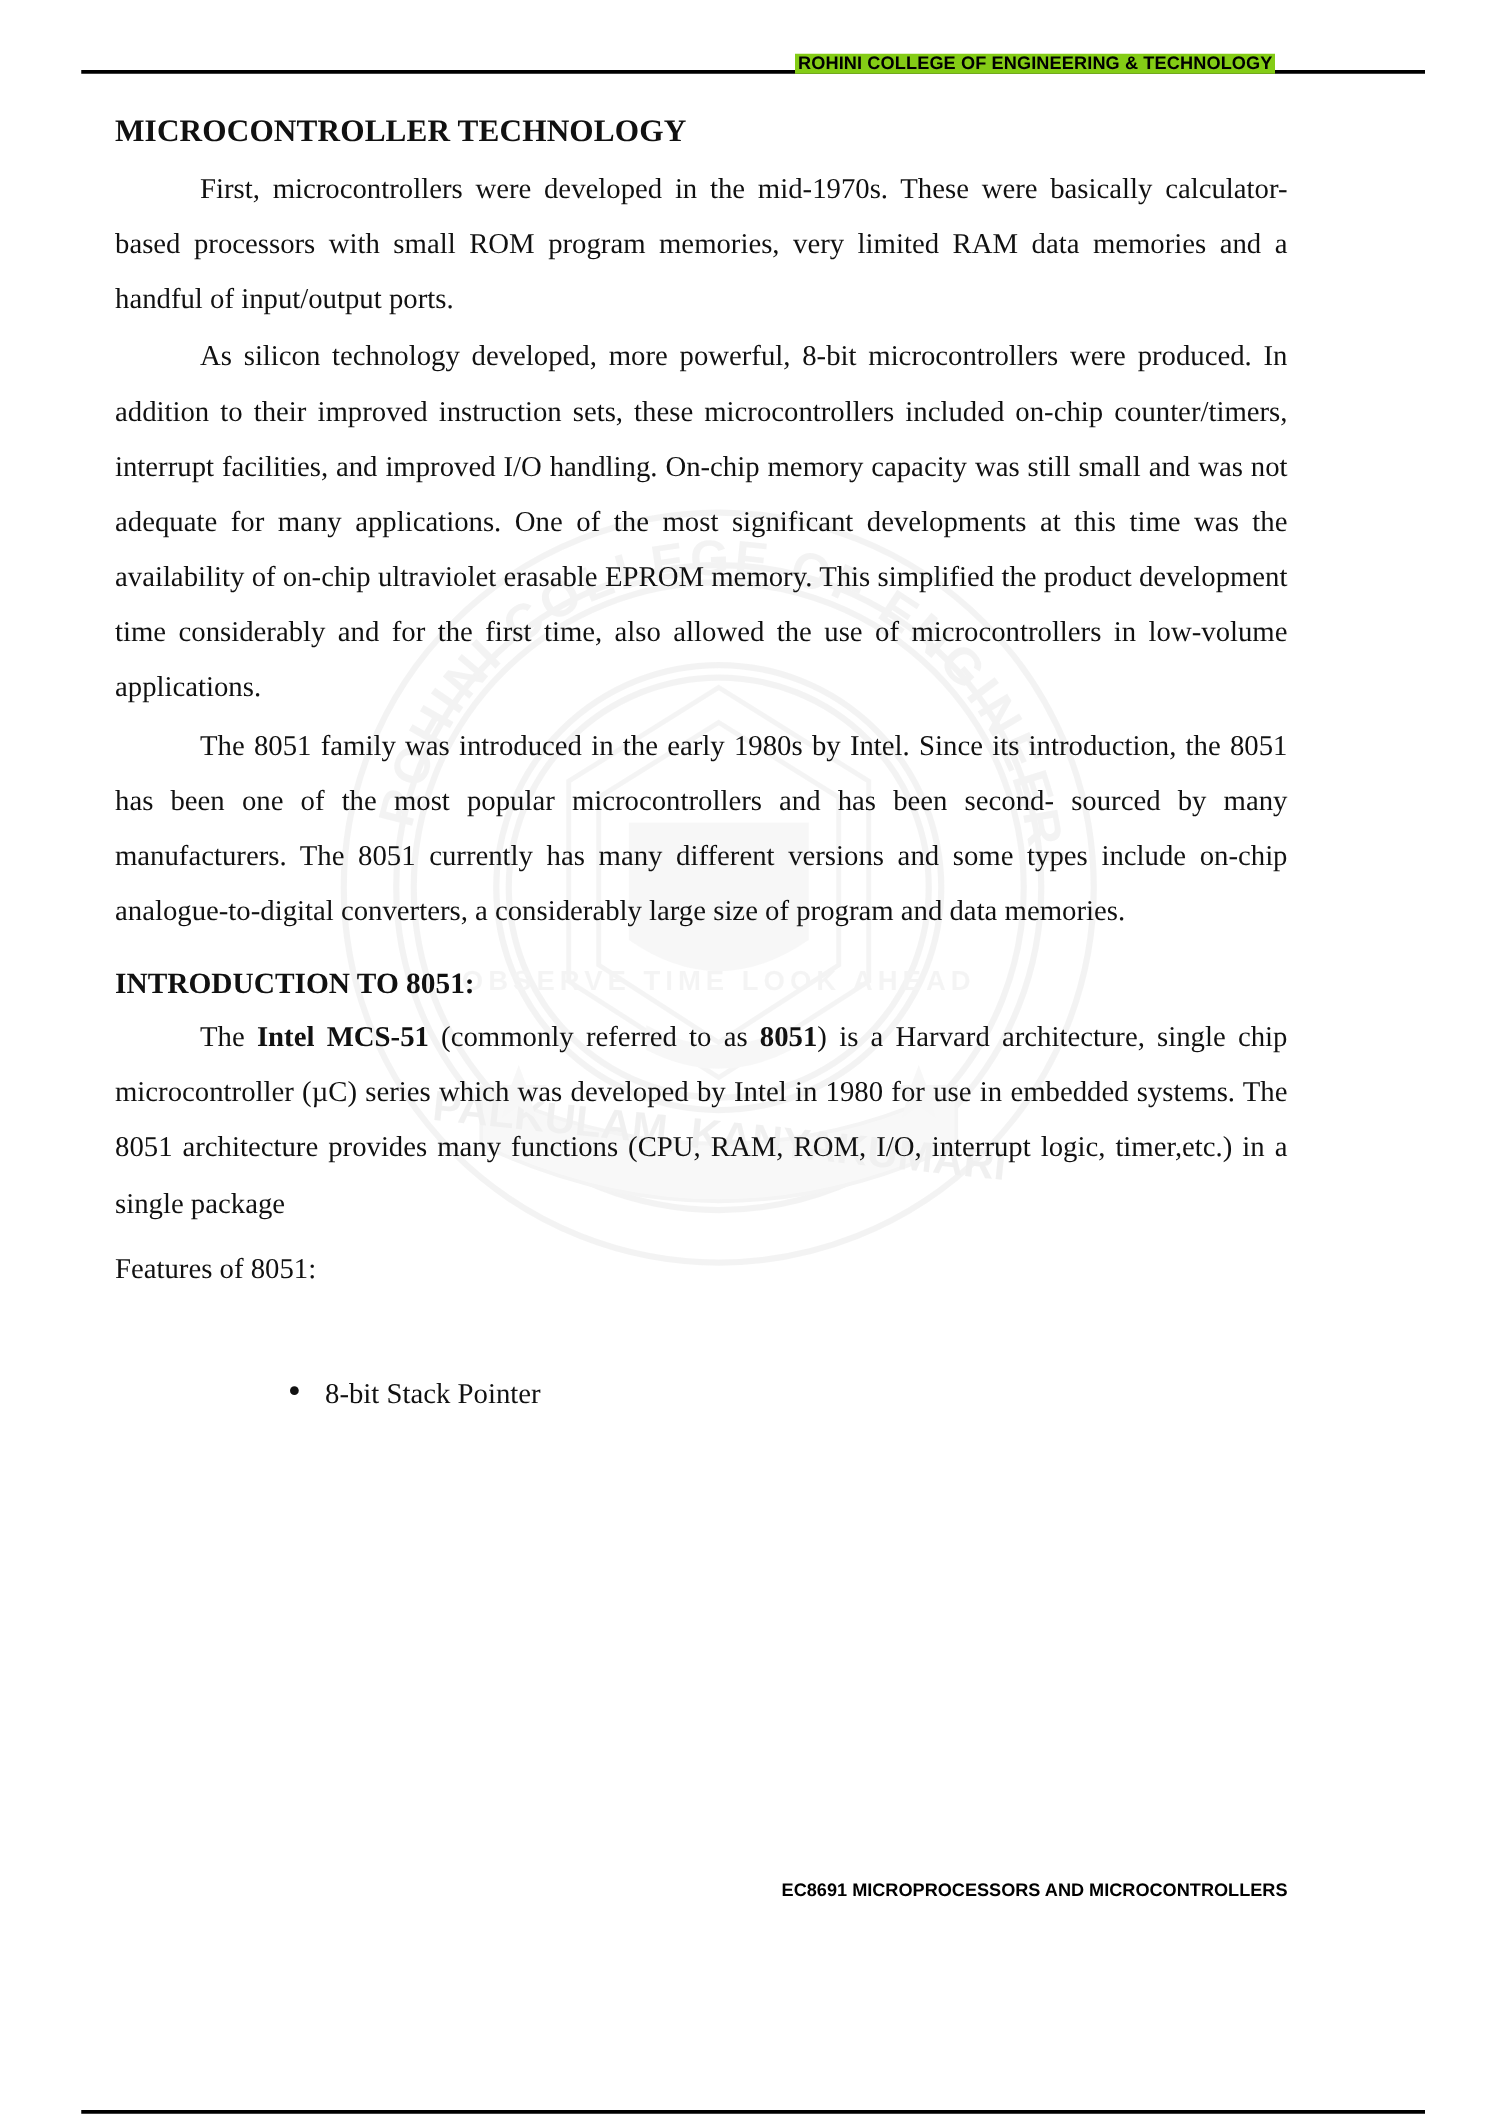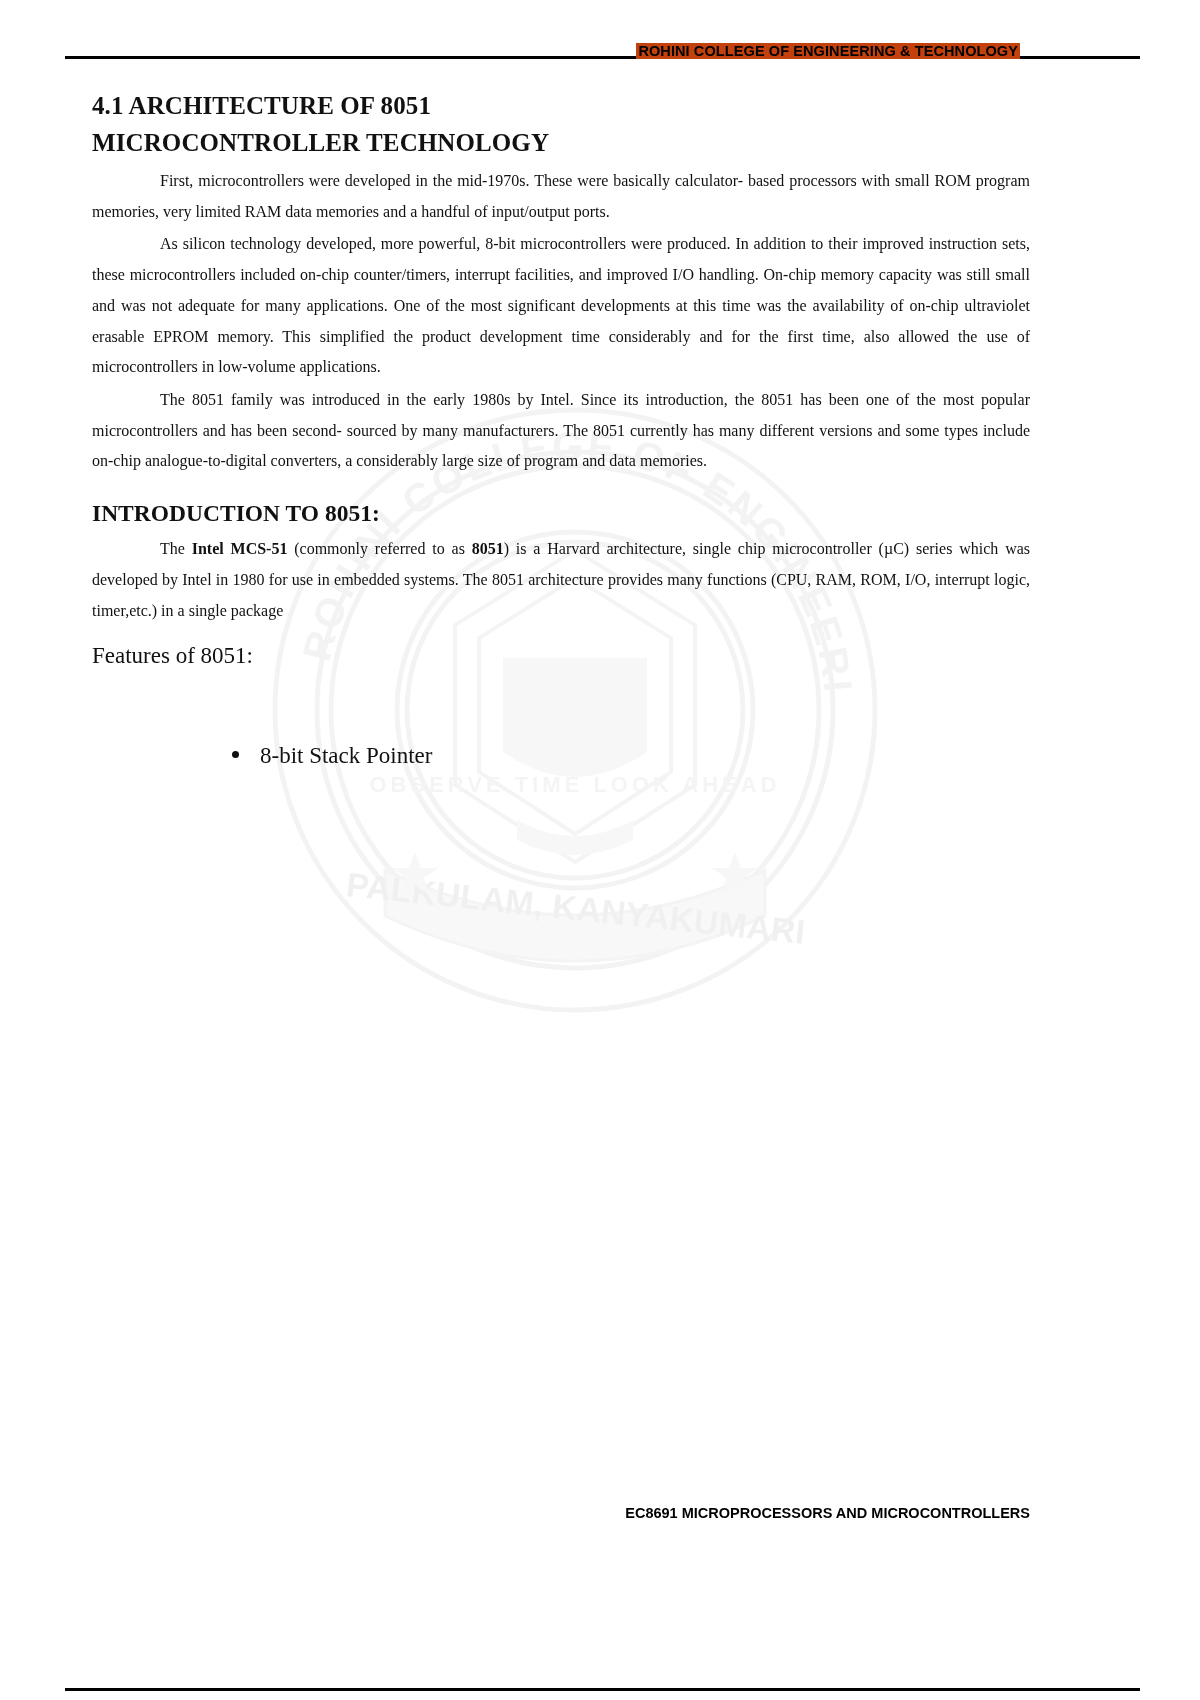--- a/index.html
+++ b/index.html
@@ -56,21 +56,21 @@
   .header-title {
     position: absolute;
     right: 180px;
     top: 43px;
     font-family: "Liberation Sans", "DejaVu Sans", sans-serif;
     font-weight: bold;
     font-size: 14.5px;
     letter-spacing: 0.1px;
     color: #000000;
     white-space: nowrap;
-    background: #c2410c;
+    background: #84cc16;
     padding: 0 2px;
     transform: translateX(0);
   }
 
   
   .footer-title {
     position: absolute;
     right: 170px;
     top: 1505px;
     font-family: "Liberation Sans", "DejaVu Sans", sans-serif;
@@ -114,21 +114,21 @@
     letter-spacing: 0.1px;
   }
   h2.sub-heading {
     font-size: 23.5px;
     font-weight: bold;
     margin: 20px 0 4px 0;
     line-height: 1.4;
   }
 
   p.body-par {
-    font-size: 16px;
+    font-size: 23px;
     line-height: 1.92;
     text-align: justify;
     text-justify: inter-word;
     margin: 0 0 2px 0;
     text-indent: 68px;
   }
 
   p.plain-line {
     font-size: 23px;
     line-height: 1.92;
@@ -207,21 +207,20 @@
     </svg>
   </div>
 
   <div class="header">
     <div class="header-rule"></div>
     <div class="header-title">ROHINI COLLEGE OF ENGINEERING &amp; TECHNOLOGY</div>
   </div>
 
   <div class="content">
 
-    <h1 class="doc-heading">4.1 ARCHITECTURE OF 8051</h1>
 
     <h2 class="doc-heading">MICROCONTROLLER TECHNOLOGY</h2>
 
     <p class="body-par">First, microcontrollers were developed in the mid-1970s. These were basically calculator- based processors with small ROM program memories, very limited RAM data memories and  a handful of input/output  ports.</p>
 
     <p class="body-par">As silicon technology developed, more powerful, 8-bit microcontrollers were produced. In addition to their improved instruction sets, these microcontrollers included on-chip counter/timers, interrupt facilities, and improved    I/O handling. On-chip memory capacity was still small and was not adequate for many applications. One of the most significant developments at this time was the availability of on-chip ultraviolet erasable EPROM memory. This simplified the product development time considerably and for the  first time,  also allowed the use of microcontrollers in low-volume  applications.</p>
 
     <p class="body-par">The  8051  family  was  introduced  in  the  early  1980s  by  Intel.   Since its introduction, the 8051 has been one of the most popular microcontrollers and has been second- sourced by many manufacturers. The 8051 currently has many different versions  and  some  types  include  on-chip  analogue-to-digital  converters,     a considerably   large   size of  program  and data  memories.</p>
 
     <h2 class="sub-heading">INTRODUCTION TO 8051:</h2>

